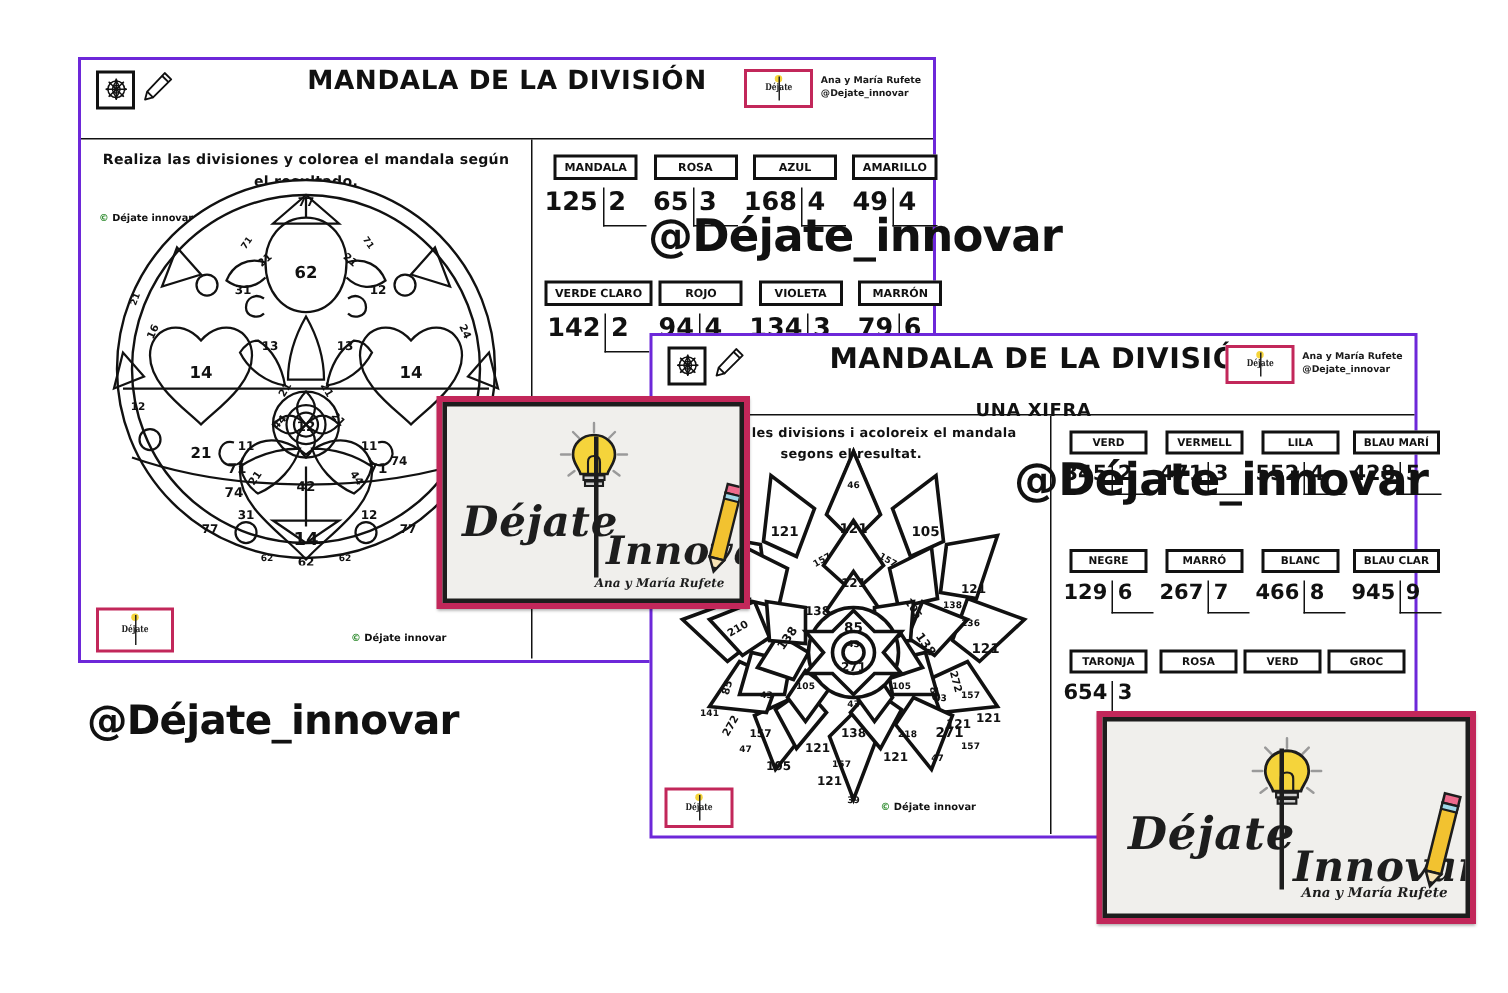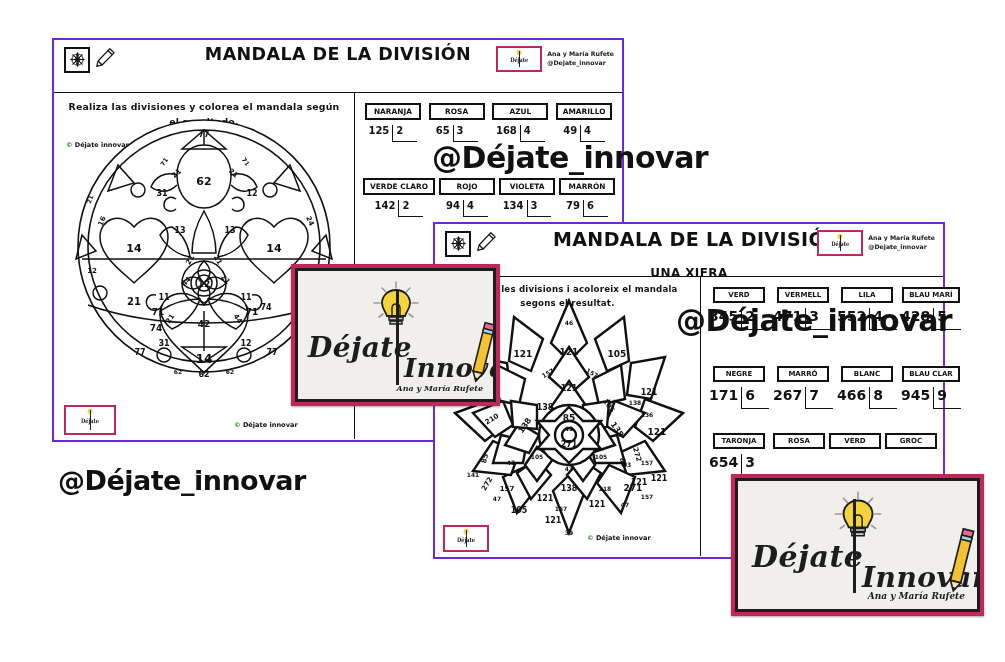--- a/index.html
+++ b/index.html
@@ -57,21 +57,21 @@
 
   
   .prob-grid{display:grid;grid-template-columns:repeat(4,1fr);row-gap:6px;column-gap:4px;
              padding:10px 8px 0;}
   .prob{display:flex;flex-direction:column;align-items:center;}
   .color-chip{border:2px solid #111;background:#fff;font-weight:bold;color:#111;
      text-align:center;box-sizing:border-box;white-space:nowrap;}
   #page1 .color-chip{font-size:7.4px;padding:2px 5px;min-width:56px;}
   #page2 .color-chip{font-size:7px;padding:2px 5px;min-width:52px;}
   .division{display:flex;align-items:flex-start;margin-top:5px;font-weight:bold;color:#111;}
-  #page1 .division{font-size:10px;}
+  #page1 .division{font-size:17px;}
   #page2 .division{font-size:14px;}
   .dividend{padding-right:3px;}
   .dbox{border-left:1.6px solid #111;border-bottom:1.6px solid #111;
         padding:0 14px 5px 3px;}
 
   .row-gap-big{height:26px;}
 
   
   .mandala-wrap{position:absolute;}
   #m1{left:6px;top:22px;width:288px;height:262px;}
@@ -287,21 +287,21 @@
 
         <div class="foot-copy" style="left:180px;bottom:10px;">
           <span class="c">©</span>
           <span>Déjate innovar</span>
         </div>
       </div>
 
       <div class="col-right">
         <div class="prob-grid" id="p1-grid-a">
             <div class="prob">
-              <div class="color-chip">NARANJA</div>
+              <div class="color-chip">MANDALA</div>
               <div class="division">
                 <span class="dividend">125</span>
                 <span class="dbox">2</span>
               </div>
             </div>
             <div class="prob">
               <div class="color-chip">ROSA</div>
               <div class="division">
                 <span class="dividend">65</span>
                 <span class="dbox">3</span>
@@ -555,21 +555,21 @@
                 <span class="dividend">428</span>
                 <span class="dbox">5</span>
               </div>
             </div>
           </div>
         <div class="row-gap-big"></div>
         <div class="prob-grid" id="p2-grid-b">
             <div class="prob">
               <div class="color-chip">NEGRE</div>
               <div class="division">
-                <span class="dividend">171</span>
+                <span class="dividend">129</span>
                 <span class="dbox">6</span>
               </div>
             </div>
             <div class="prob">
               <div class="color-chip">MARRÓ</div>
               <div class="division">
                 <span class="dividend">267</span>
                 <span class="dbox">7</span>
               </div>
             </div>

